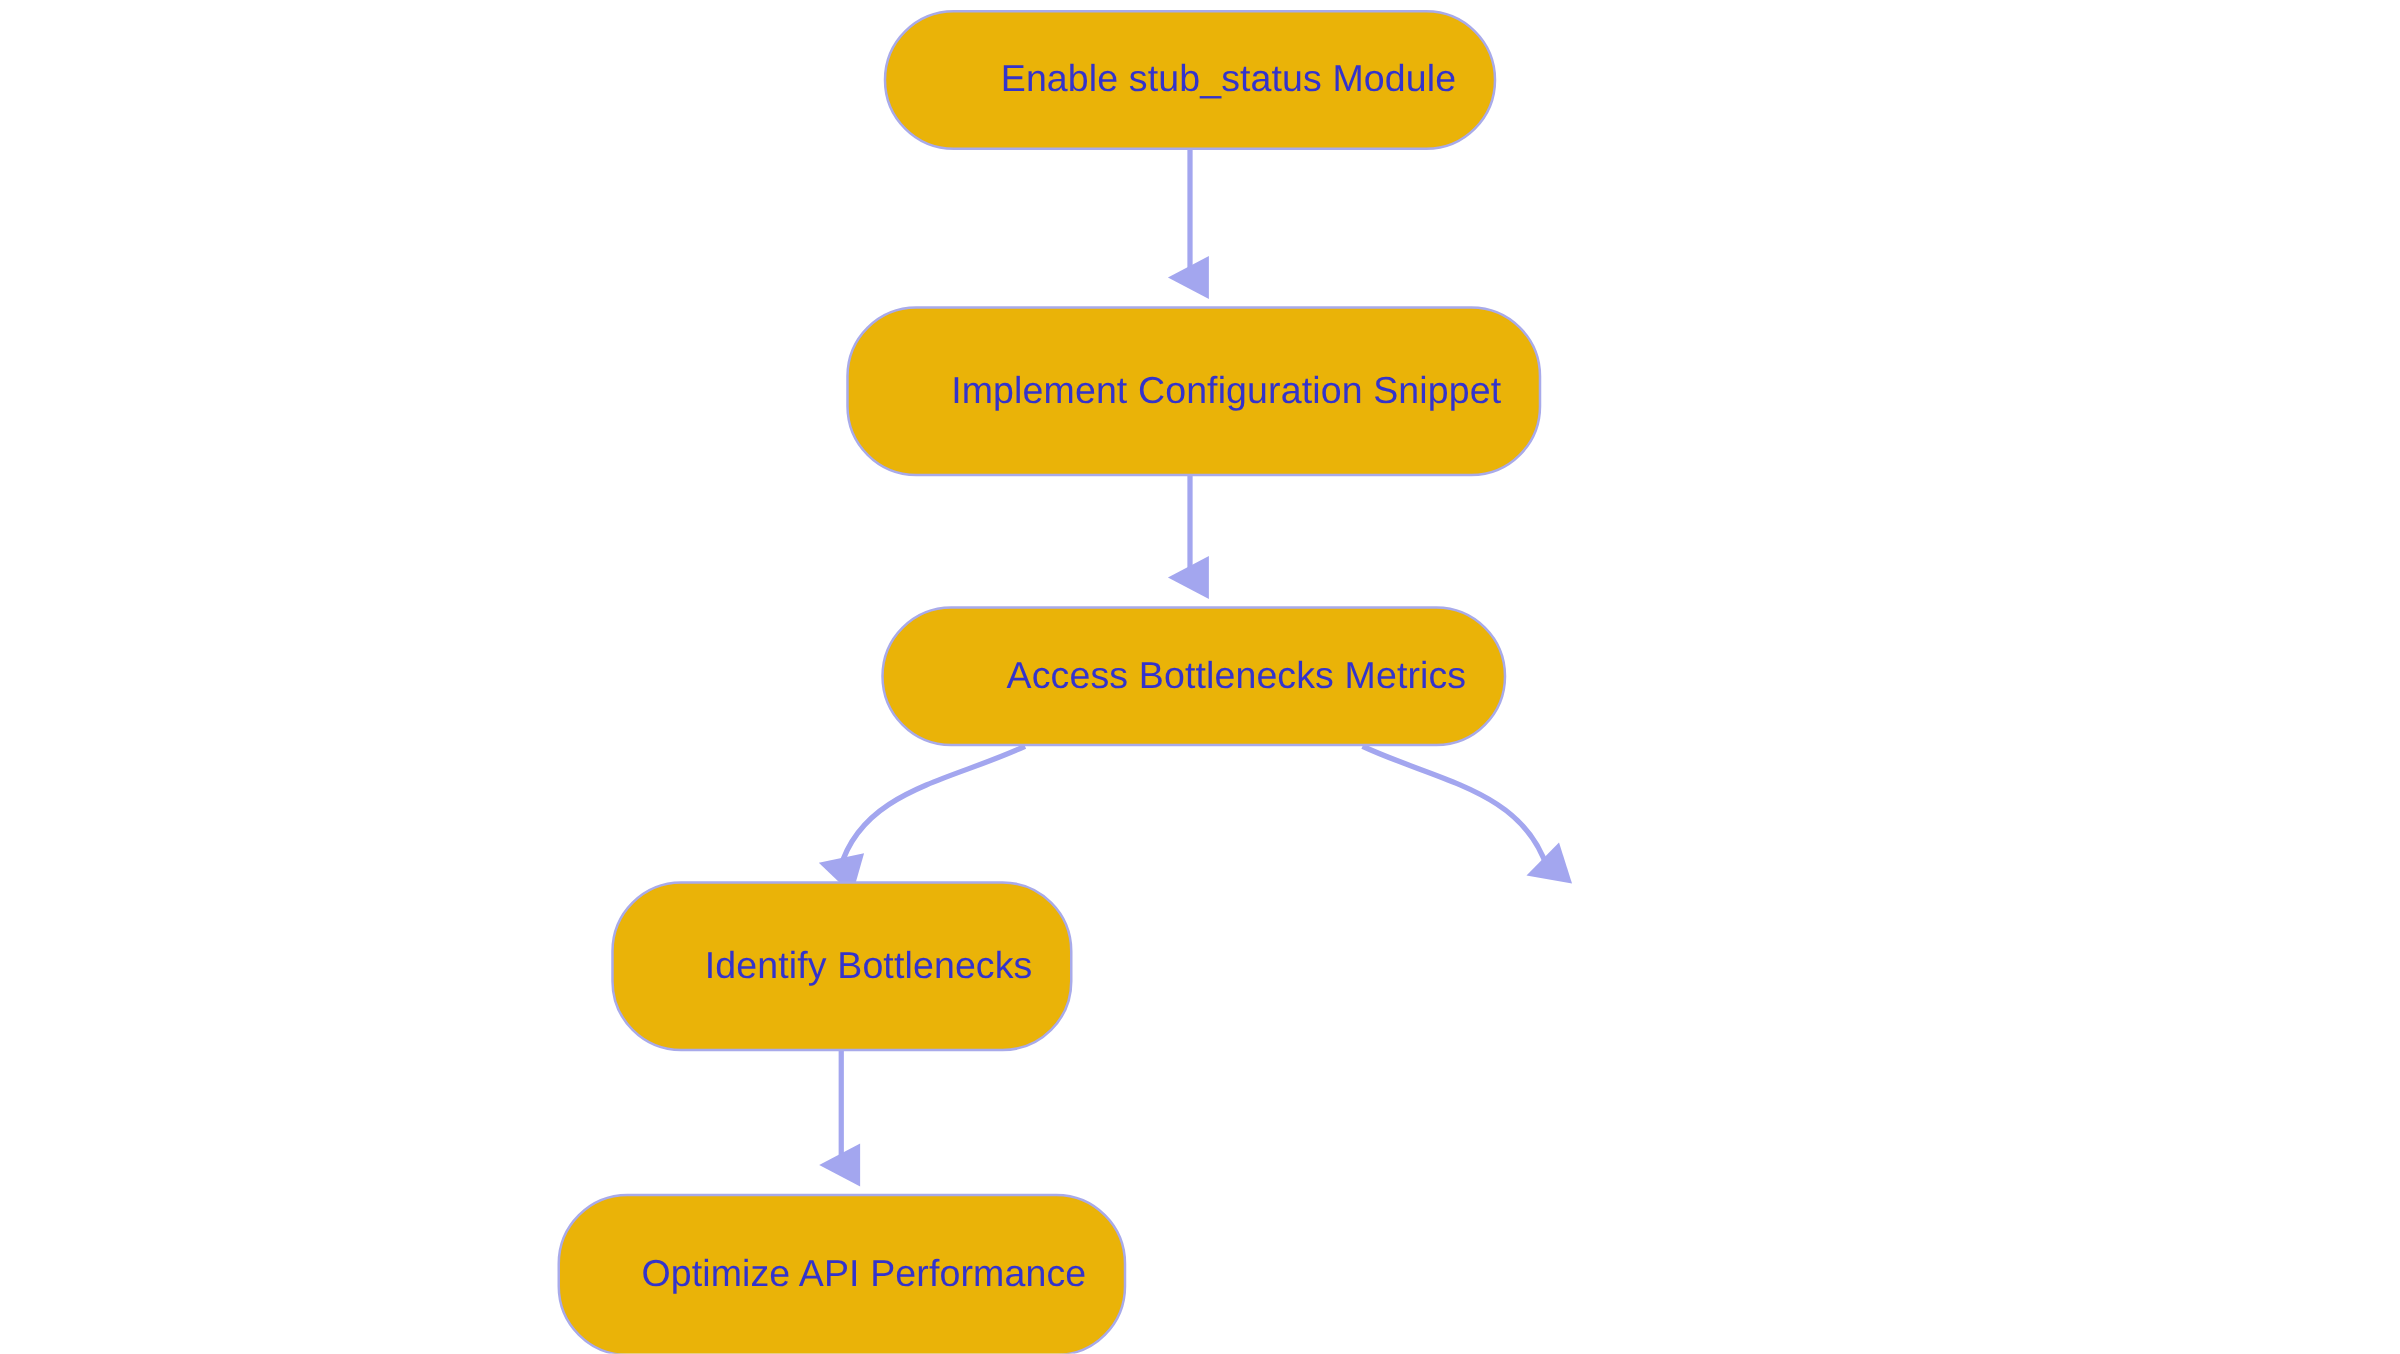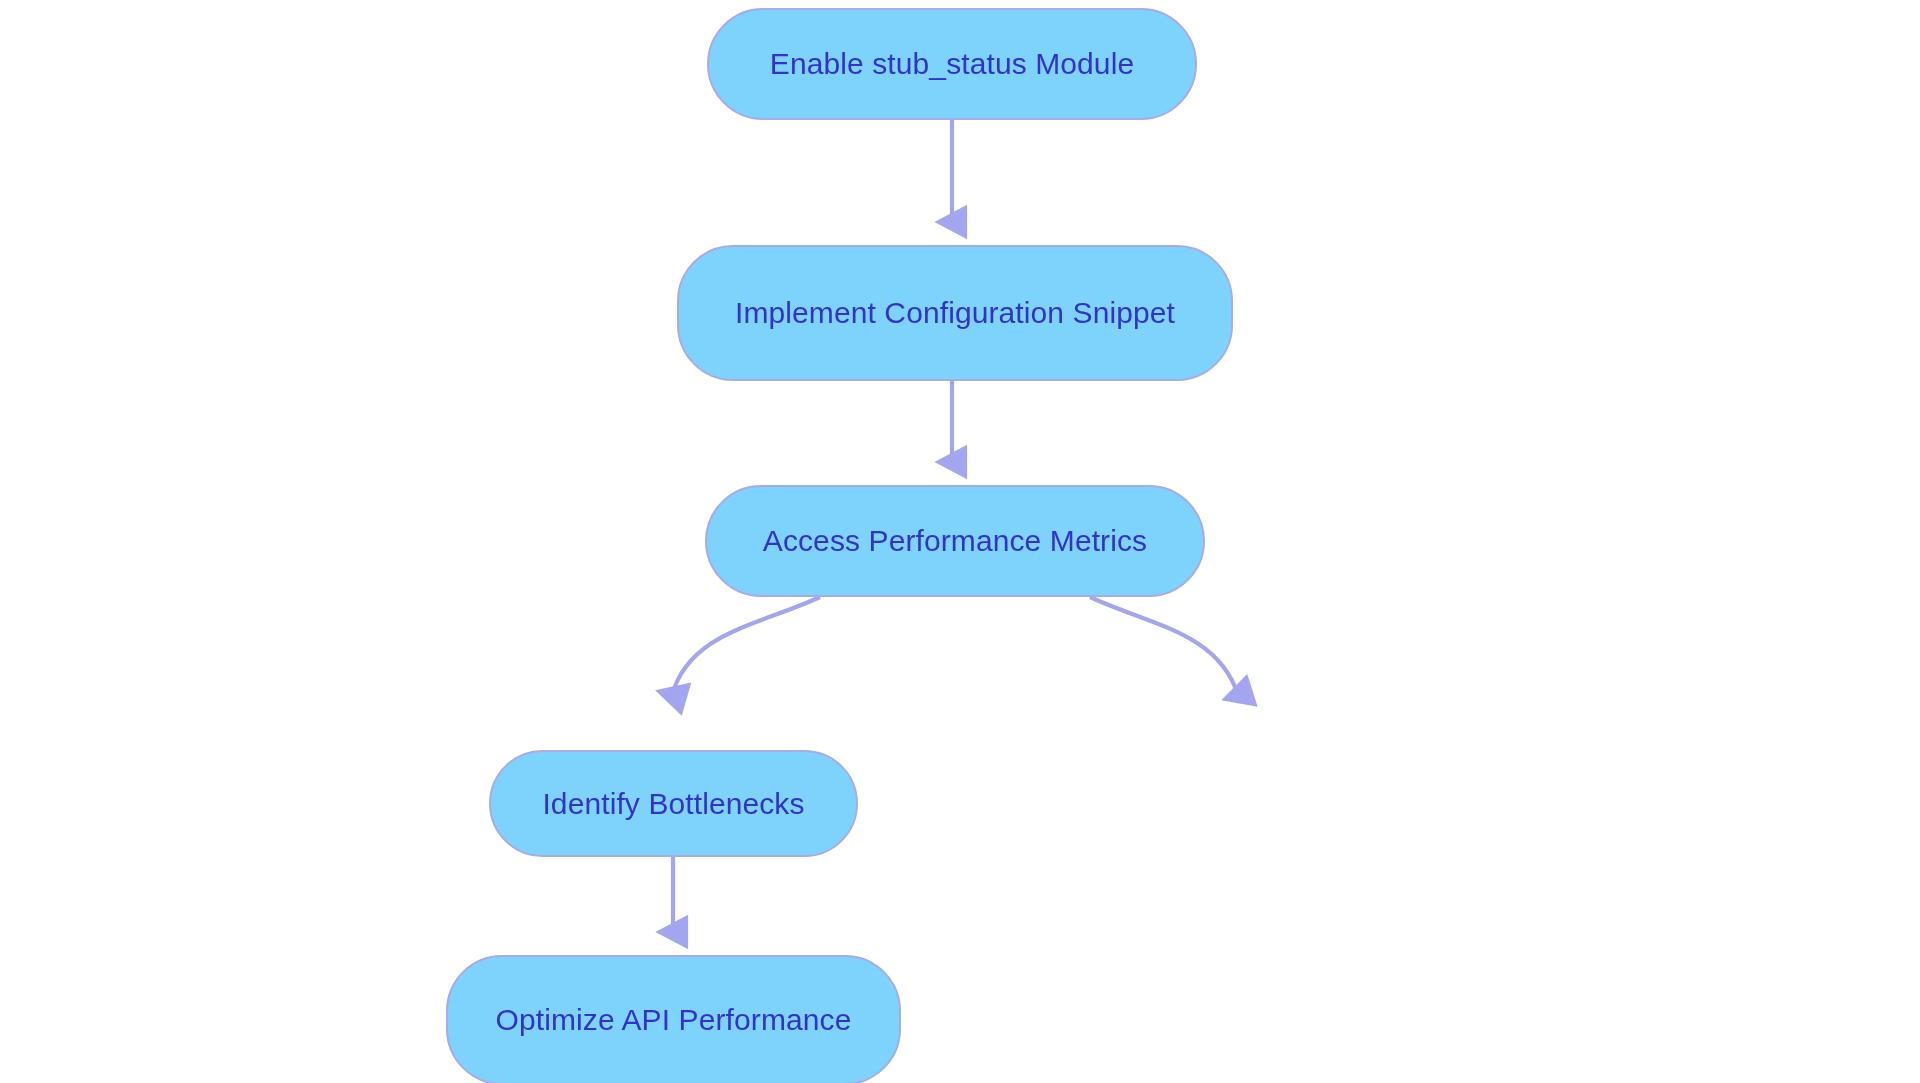--- a/index.html
+++ b/index.html
@@ -24,22 +24,22 @@
     top: 0;
     width: 1920px;
     height: 1083px;
     pointer-events: none;
   }
   .node {
     position: absolute;
     box-sizing: border-box;
     display: flex;
     align-items: center;
-    justify-content: center;
-    background: #7dd3fc;
+    justify-content: flex-end;
+    background: #eab308;
     border: 2px solid #a8aaea;
     border-radius: 56px;
     color: #3333cc;
     font-size: 30px;
     font-weight: 400;
     letter-spacing: 0.1px;
     text-align: center;
     line-height: 1.2;
     white-space: nowrap;
     padding: 0 30px;
@@ -75,24 +75,24 @@
 
   <div class="node" style="left:707px; top:8px; width:490px; height:112px;">
     <span class="node-label">Enable stub_status Module</span>
   </div>
 
   <div class="node" style="left:677px; top:245px; width:556px; height:136px;">
     <span class="node-label">Implement Configuration Snippet</span>
   </div>
 
   <div class="node" style="left:705px; top:485px; width:500px; height:112px;">
-    <span class="node-label">Access Performance Metrics</span>
+    <span class="node-label">Access Bottlenecks Metrics</span>
   </div>
 
-  <div class="node" style="left:489px; top:750px; width:369px; height:107px;">
+  <div class="node" style="left:489px; top:705px; width:369px; height:136px;">
     <span class="node-label">Identify Bottlenecks</span>
   </div>
 
 
   <div class="node" style="left:446px; top:955px; width:455px; height:130px;">
     <span class="node-label">Optimize API Performance</span>
   </div>
 
 </div>
 

